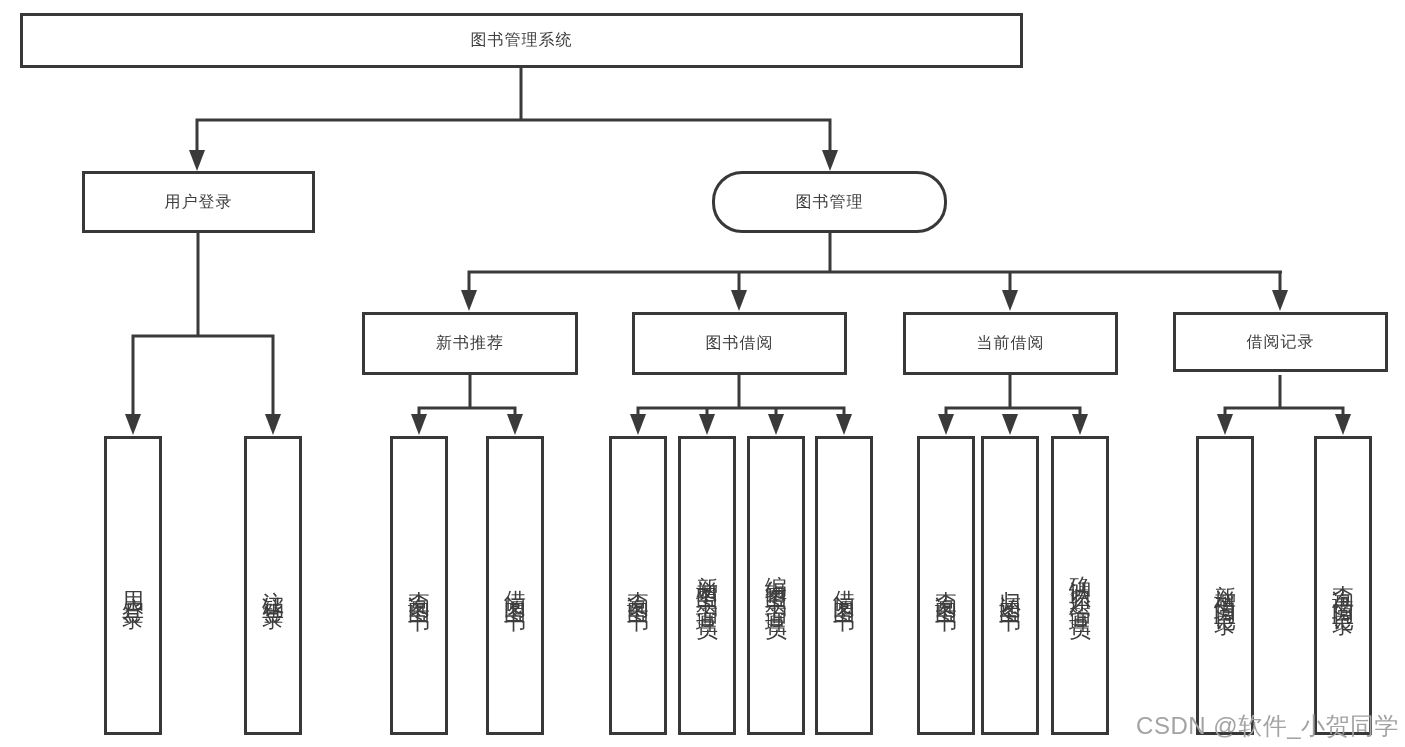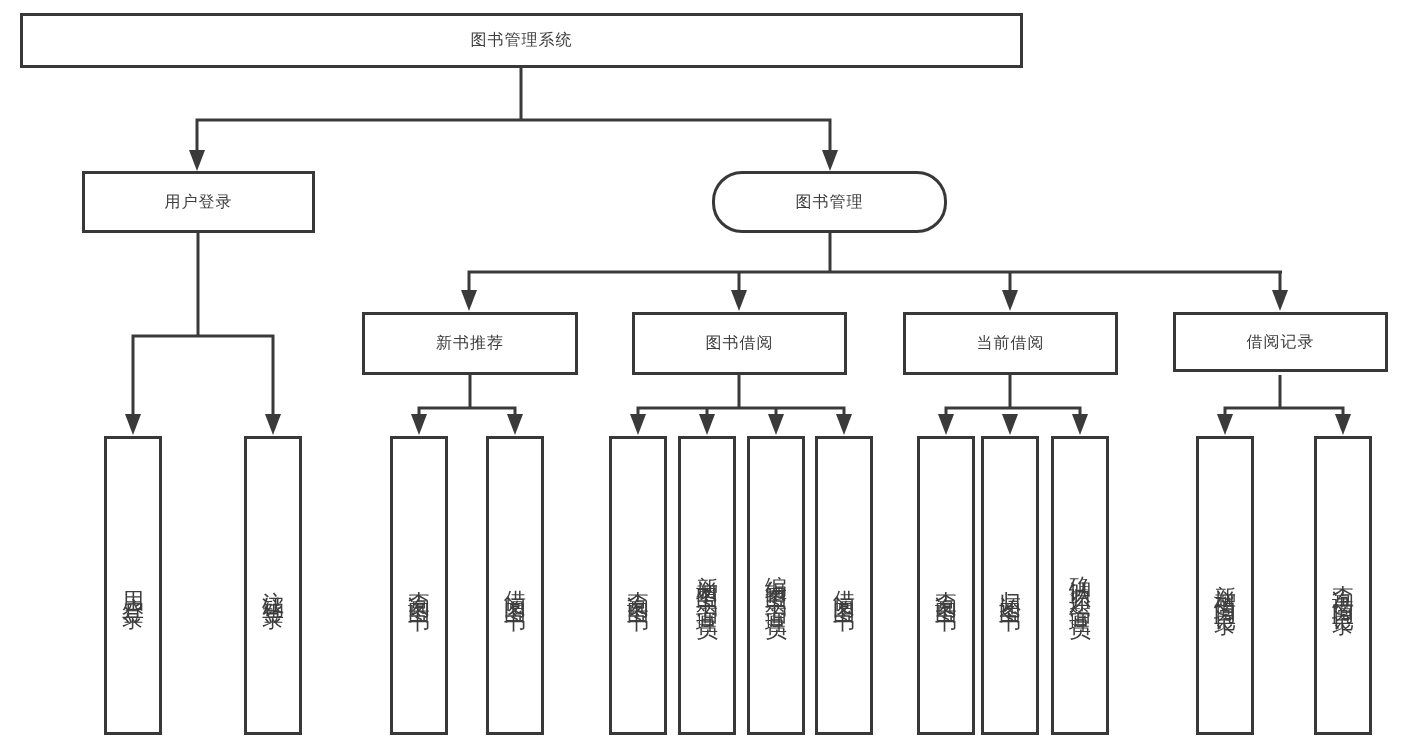--- a/index.html
+++ b/index.html
@@ -121,14 +121,15 @@
     <span class="vtext">确认归还（管理员）</span>
   </div>
 
   <div class="node v-node" style="left:1196px;top:436px;width:58px;height:299px;">
     <span class="vtext">新增借阅记录</span>
   </div>
   <div class="node v-node" style="left:1314px;top:436px;width:58px;height:299px;">
     <span class="vtext">查询借阅记录</span>
   </div>
 
+  <div class="watermark">CSDN @软件_小贺同学</div>
 
 </div>
 
 </body></html>

